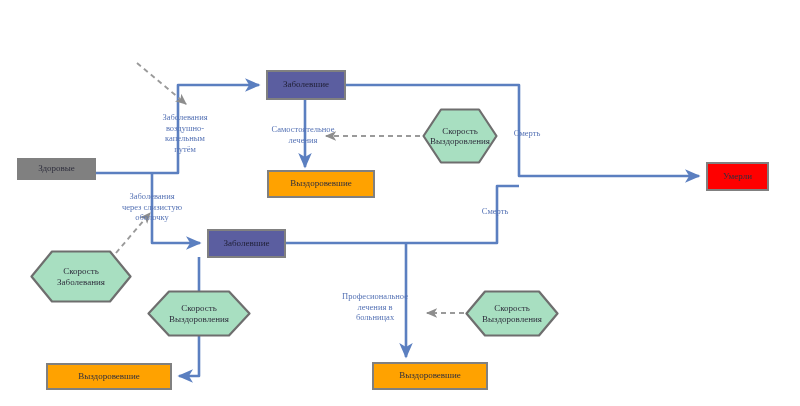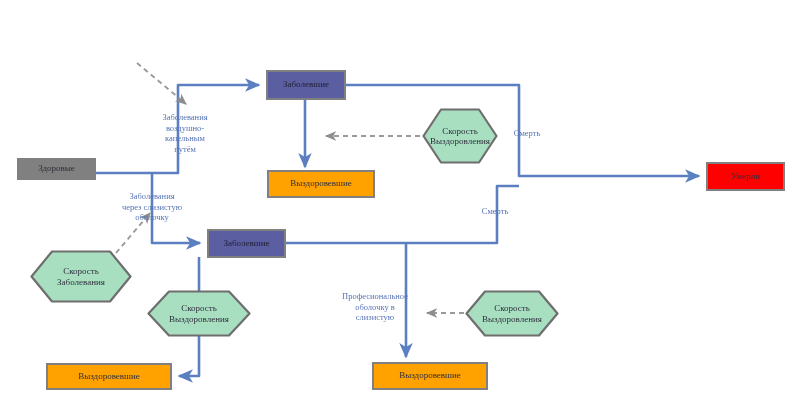--- a/index.html
+++ b/index.html
@@ -80,33 +80,37 @@
     <div>капельным</div>
     <div>путём</div>
   </div>
 
   <div class="edge-label" style="left:152px;top:207px;">
     <div>Заболевания</div>
     <div>через слизистую</div>
     <div>оболочку</div>
   </div>
 
+  <div class="edge-label" style="left:303px;top:135px;">
+    <div>Самостоятельное</div>
+    <div>лечения</div>
+  </div>
 
   <div class="edge-label" style="left:527px;top:133px;">
     <div>Смерть</div>
   </div>
 
   <div class="edge-label" style="left:495px;top:211px;">
     <div>Смерть</div>
   </div>
 
   <div class="edge-label" style="left:375px;top:283px;margin-top:24px;">
     <div>Професиональное</div>
-    <div>оболочку в</div>
-    <div>слизистую</div>
+    <div>лечения в</div>
+    <div>больницах</div>
   </div>
 
 
   <div class="hex" style="left:422px;top:108px;width:76px;height:56px;">
     <svg width="76" height="56" viewBox="0 0 76 56">
       <polygon points="19,1.5 57,1.5 74.5,28 57,54.5 19,54.5 1.5,28" fill="#a8dfc1" stroke="#6e6e6e" stroke-width="2.2" stroke-linejoin="round"></polygon>
     </svg>
     <div class="lbl">
       <div>Скорость</div>
       <div>Выздоровления</div>
@@ -148,21 +152,21 @@
   </div>
 
   <div class="node rect n-ill" style="left:266px;top:70px;width:80px;height:30px;">
     <span class="lbl">Заболевшие</span>
   </div>
 
   <div class="node rect n-rec" style="left:267px;top:170px;width:108px;height:28px;">
     <span class="lbl">Выздоровевшие</span>
   </div>
 
-  <div class="node rect n-dead" style="left:706px;top:162px;width:79px;height:29px;">
+  <div class="node rect n-dead" style="left:706px;top:162px;width:63px;height:29px;">
     <span class="lbl">Умерли</span>
   </div>
 
   <div class="node rect n-ill" style="left:207px;top:229px;width:79px;height:29px;">
     <span class="lbl">Заболевшие</span>
   </div>
 
   <div class="node rect n-rec" style="left:46px;top:363px;width:126px;height:27px;">
     <span class="lbl">Выздоровевшие</span>
   </div>

